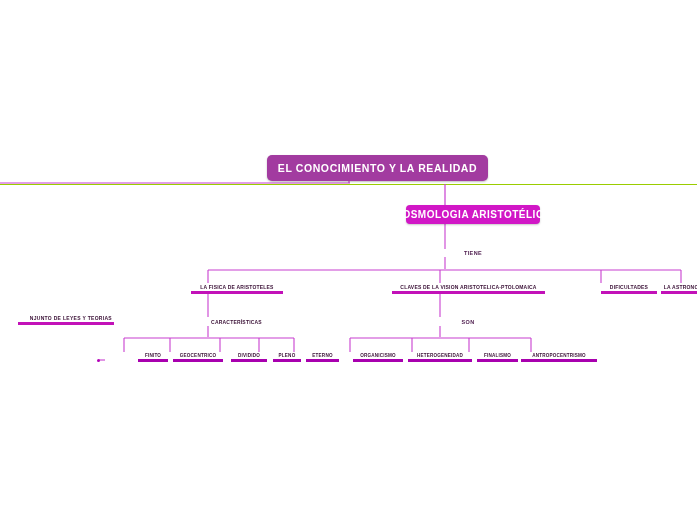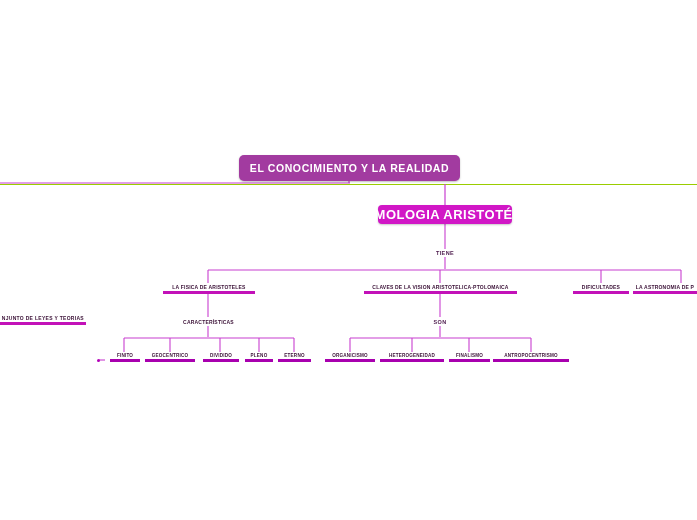--- a/index.html
+++ b/index.html
@@ -31,37 +31,38 @@
   .node {
     position: absolute;
     box-sizing: border-box;
     display: flex;
     align-items: center;
     justify-content: center;
     text-align: center;
     color: #ffffff;
     white-space: nowrap;
     letter-spacing: 0.3px;
+    margin-left: 28px;
   }
 
   
   .n-root {
     background: #a23ba0;
     border-radius: 5px;
     font-size: 10.5px;
     font-weight: bold;
     letter-spacing: 0.6px;
     box-shadow: 0 1px 2px rgba(0,0,0,0.25);
   }
 
   
   .n-l1 {
     background: #d117c6;
     border-radius: 4px;
-    font-size: 13px;
+    font-size: 10px;
     font-weight: bold;
     letter-spacing: 0.5px;
     box-shadow: 0 1px 2px rgba(0,0,0,0.22);
   }
 
   
   .n-label {
     color: #4c1a4c;
     font-size: 5.5px;
     font-weight: bold;

